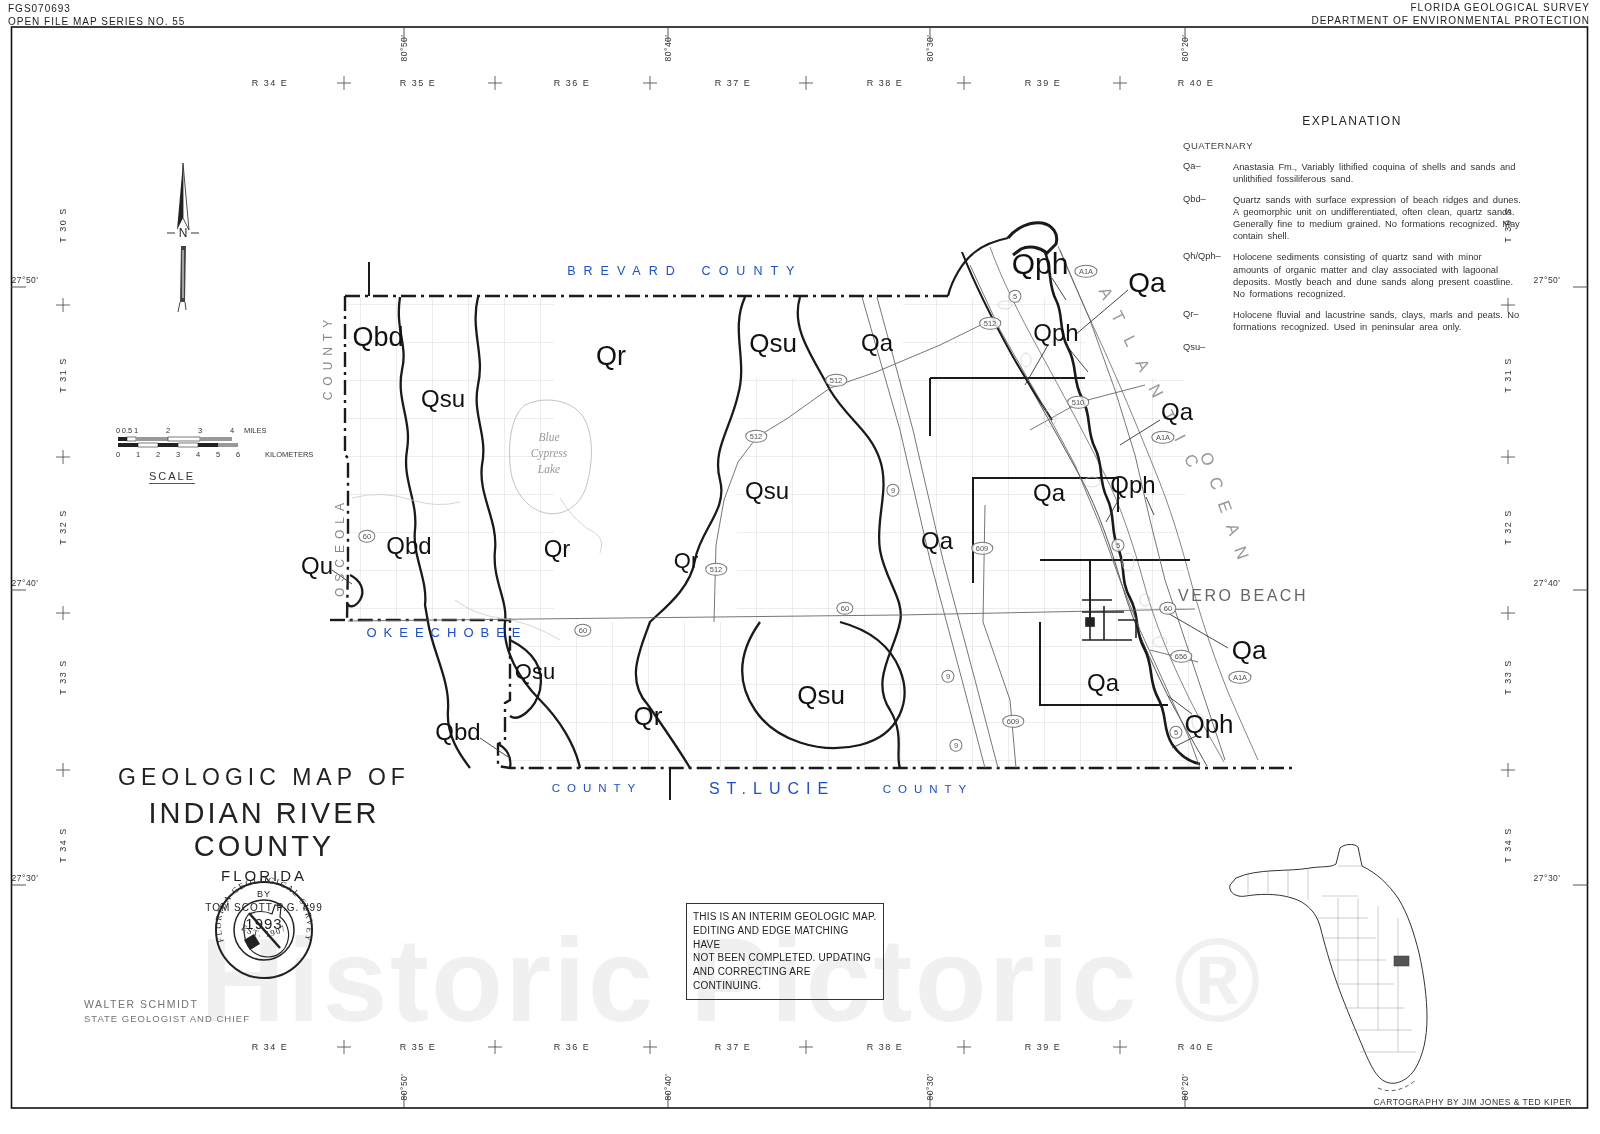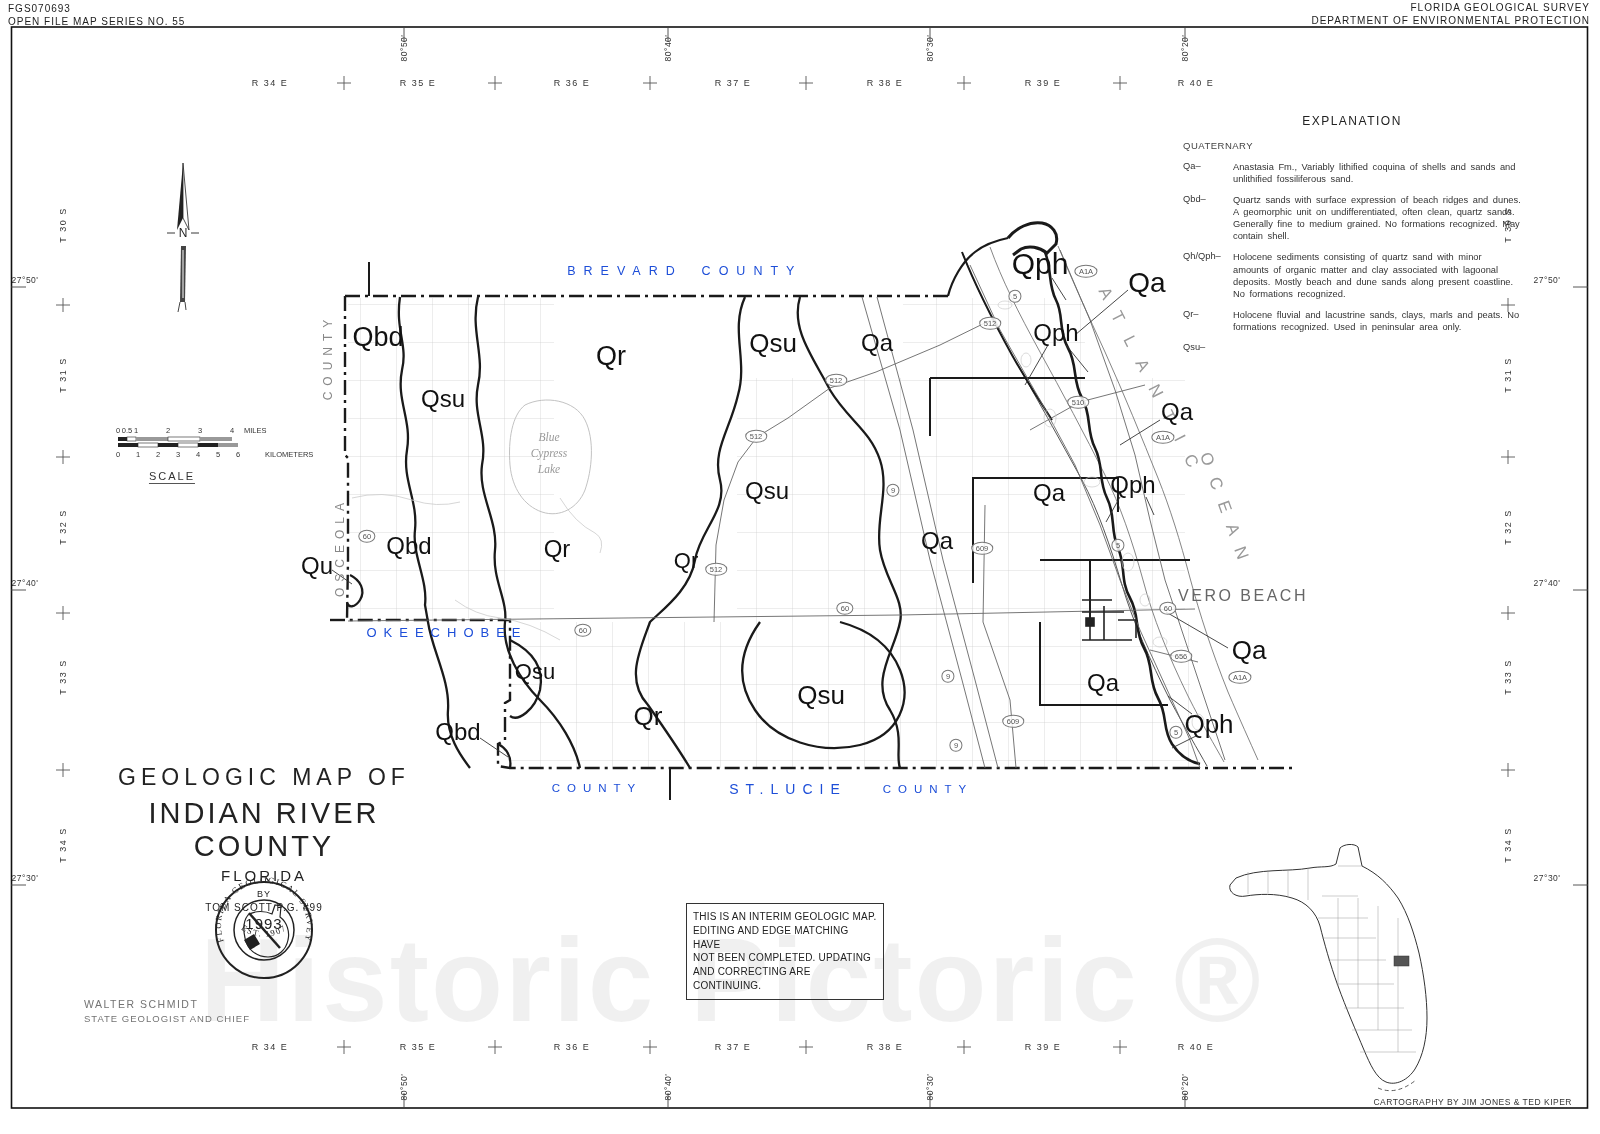--- a/index.html
+++ b/index.html
@@ -289,21 +289,21 @@
   <span class="abs ctr lltext" style="left:1547px;top:280px;">27°50'</span>
   <span class="abs ctr lltext" style="left:1547px;top:583px;">27°40'</span>
   <span class="abs ctr lltext" style="left:1547px;top:878px;">27°30'</span>
 
   <span class="abs ctr county" style="left:625px;top:271px;">BREVARD</span>
   <span class="abs ctr county" style="left:752px;top:271px;">COUNTY</span>
   <span class="abs rot countyv" style="left:328px;top:357px;">COUNTY</span>
   <span class="abs rot countyv" style="left:340px;top:547px;">OSCEOLA</span>
   <span class="abs ctr county" style="left:447px;top:632px;font-size:13px;letter-spacing:7px;">OKEECHOBEE</span>
   <span class="abs ctr county" style="left:597px;top:788px;font-size:11.5px;letter-spacing:7px;">COUNTY</span>
-  <span class="abs ctr county" style="left:788px;top:789px;font-size:14px;letter-spacing:7px;">ST.LUCIE</span>
+  <span class="abs ctr county" style="left:772px;top:789px;font-size:16px;letter-spacing:7px;">ST.LUCIE</span>
   <span class="abs ctr county" style="left:928px;top:789px;font-size:11.5px;letter-spacing:7px;">COUNTY</span>
 
   <span class="abs ocean" style="left:1152px;top:385px;transform:translate(-50%,-50%) rotate(63deg);">ATLANTIC</span>
   <span class="abs ocean" style="left:1226px;top:512px;letter-spacing:13px;transform:translate(-50%,-50%) rotate(70deg);">OCEAN</span>
 
   <div class="abs ctr lake" style="left:549px;top:453px;">
     <div>Blue</div>
     <div>Cypress</div>
     <div>Lake</div>
   </div>

